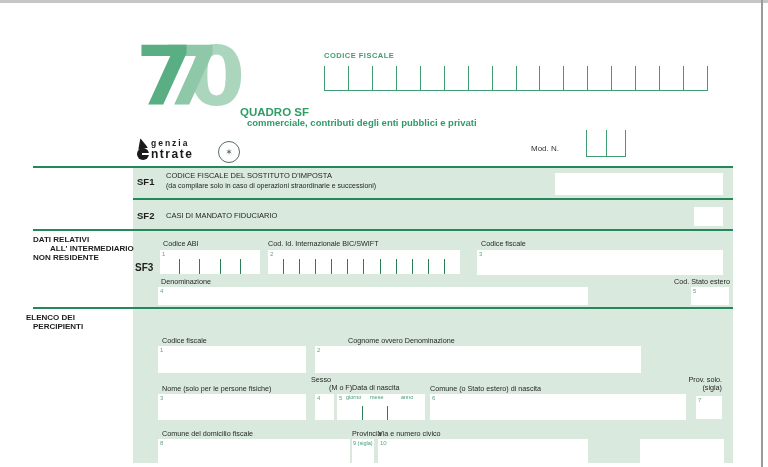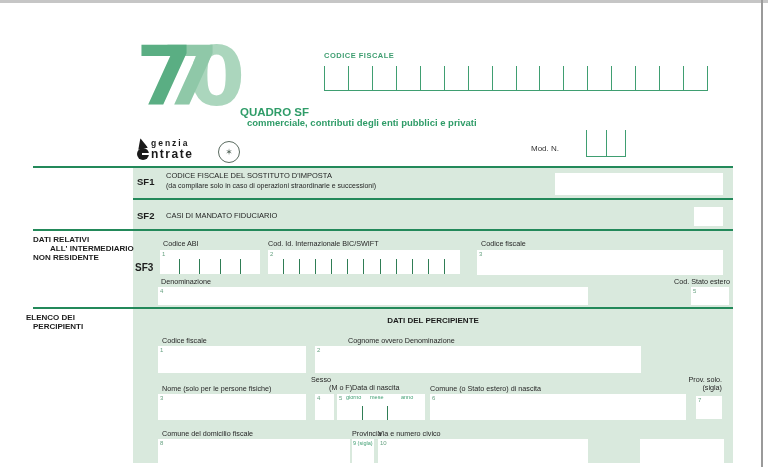--- a/index.html
+++ b/index.html
@@ -158,21 +158,20 @@
   <span class="abs fld-label txt-right" style="left:610px;top:278px;width:120px;">Cod. Stato estero</span>
   <div class="abs whitebox" style="left:691px;top:287px;width:38px;height:18px;">
     <span class="fld-num">5</span>
   </div>
 
   <div class="abs rule" style="left:33px;top:307px;width:700px;"></div>
 
   <div class="abs panel" style="left:133px;top:309px;width:600px;height:154px;"></div>
   <span class="abs sec-label" style="left:26px;top:314px;">ELENCO DEI</span>
   <span class="abs sec-label" style="left:33px;top:323px;">PERCIPIENTI</span>
-  <span class="abs sec-label" style="left:133px;top:317px;width:600px;text-align:center;font-size:8px;">DATI DEL PERCIPIENTE</span>
 
   <span class="abs fld-label" style="left:162px;top:337px;">Codice fiscale</span>
   <div class="abs whitebox" style="left:158px;top:346px;width:148px;height:27px;">
     <span class="fld-num">1</span>
   </div>
   <span class="abs fld-label" style="left:316px;top:337px;margin-left:32px;">Cognome ovvero Denominazione</span>
   <div class="abs whitebox" style="left:315px;top:346px;width:326px;height:27px;">
     <span class="fld-num">2</span>
   </div>
 

